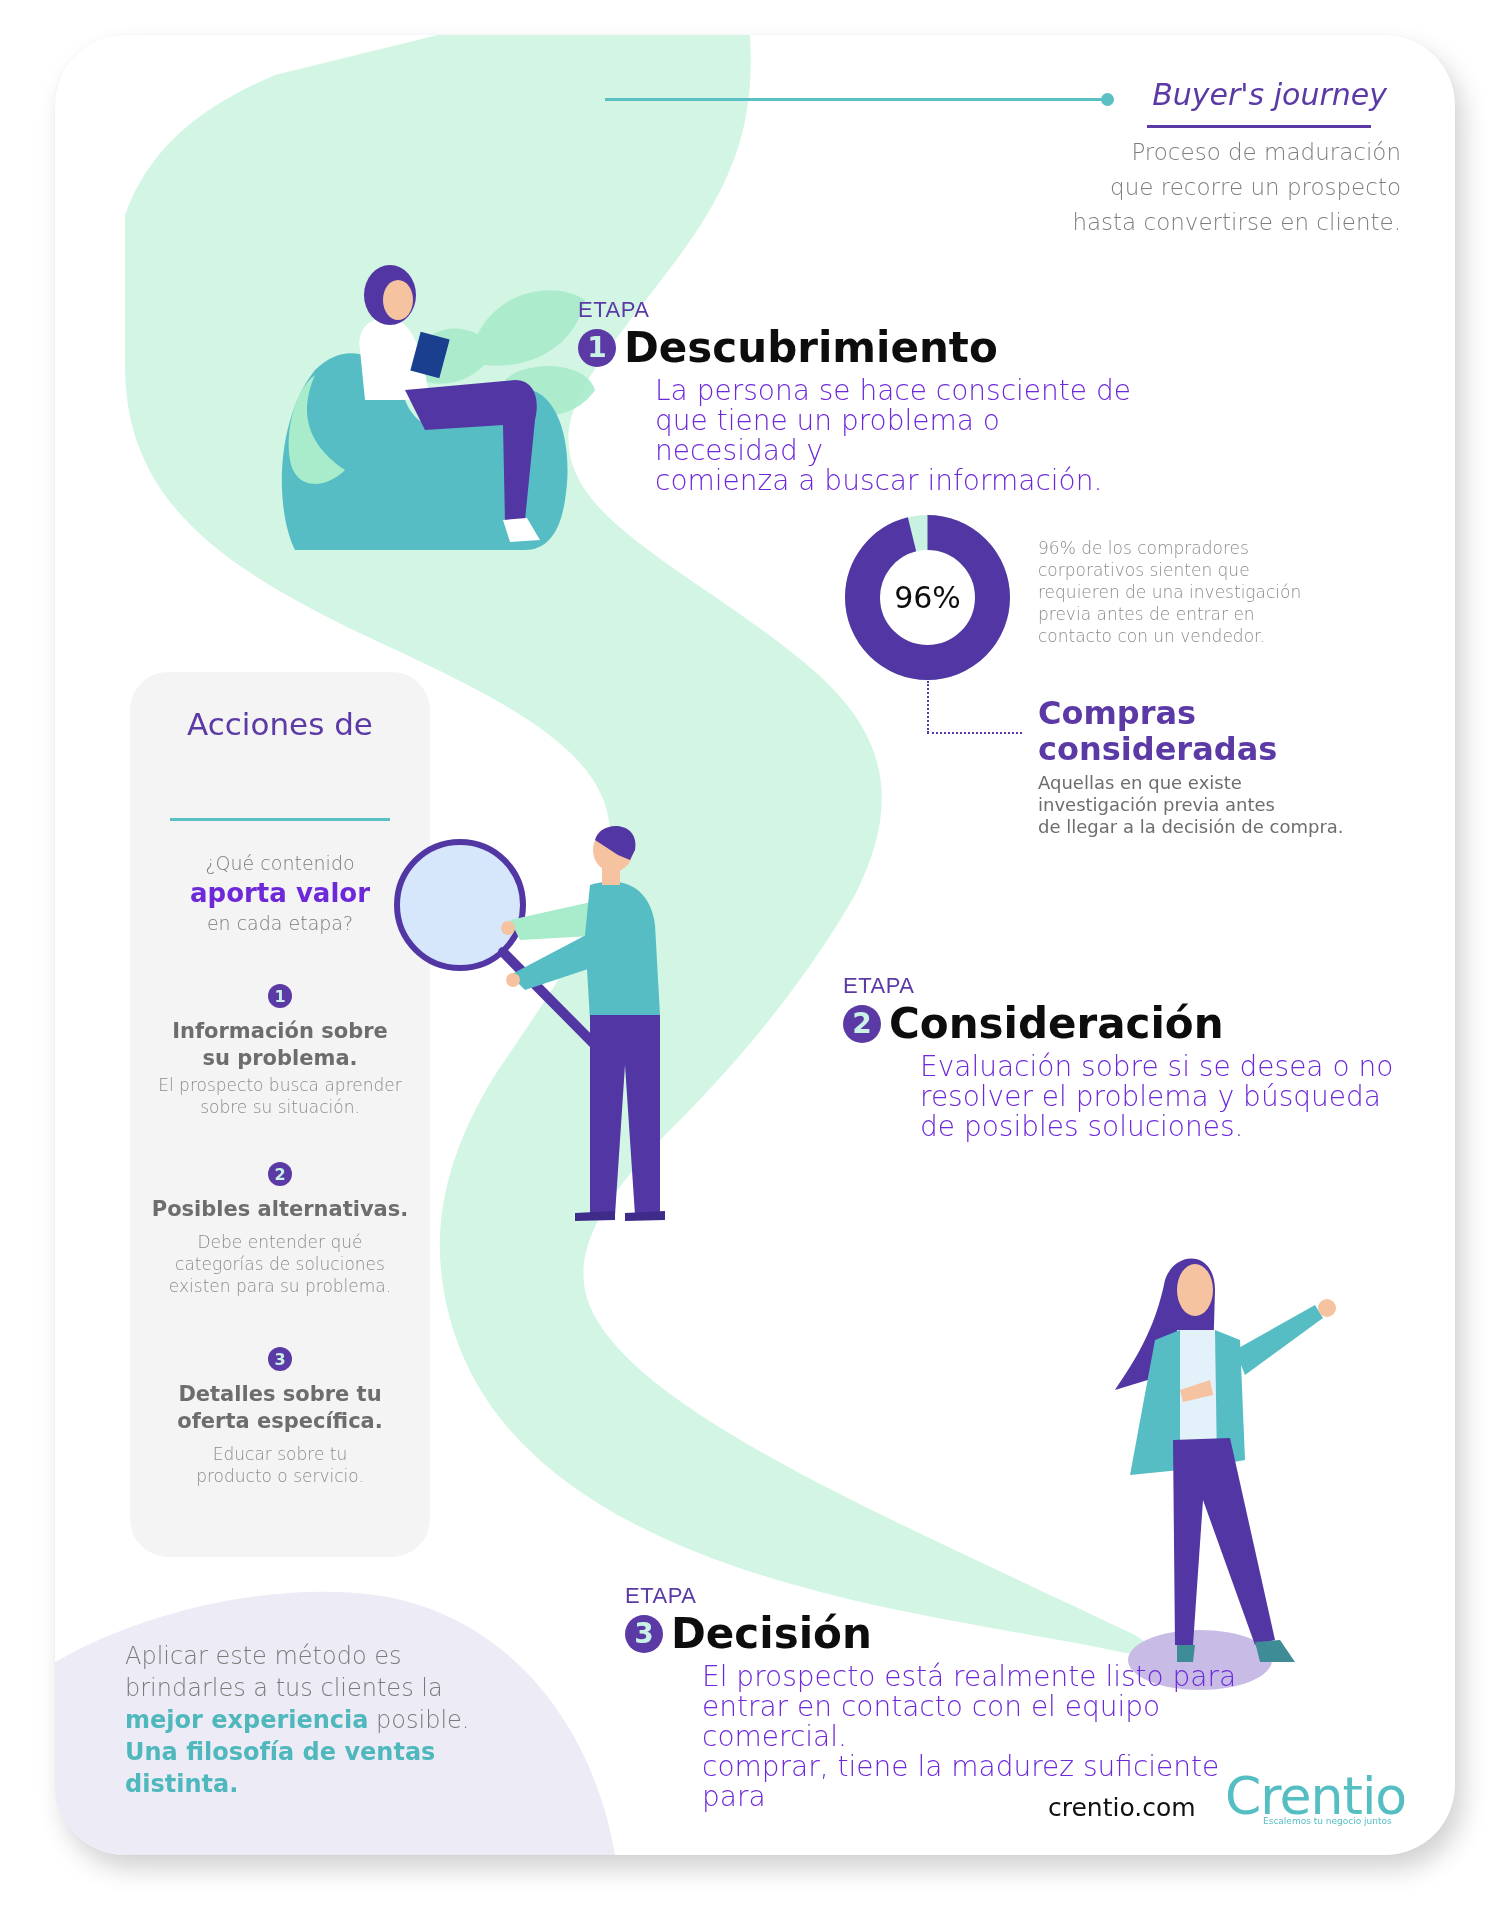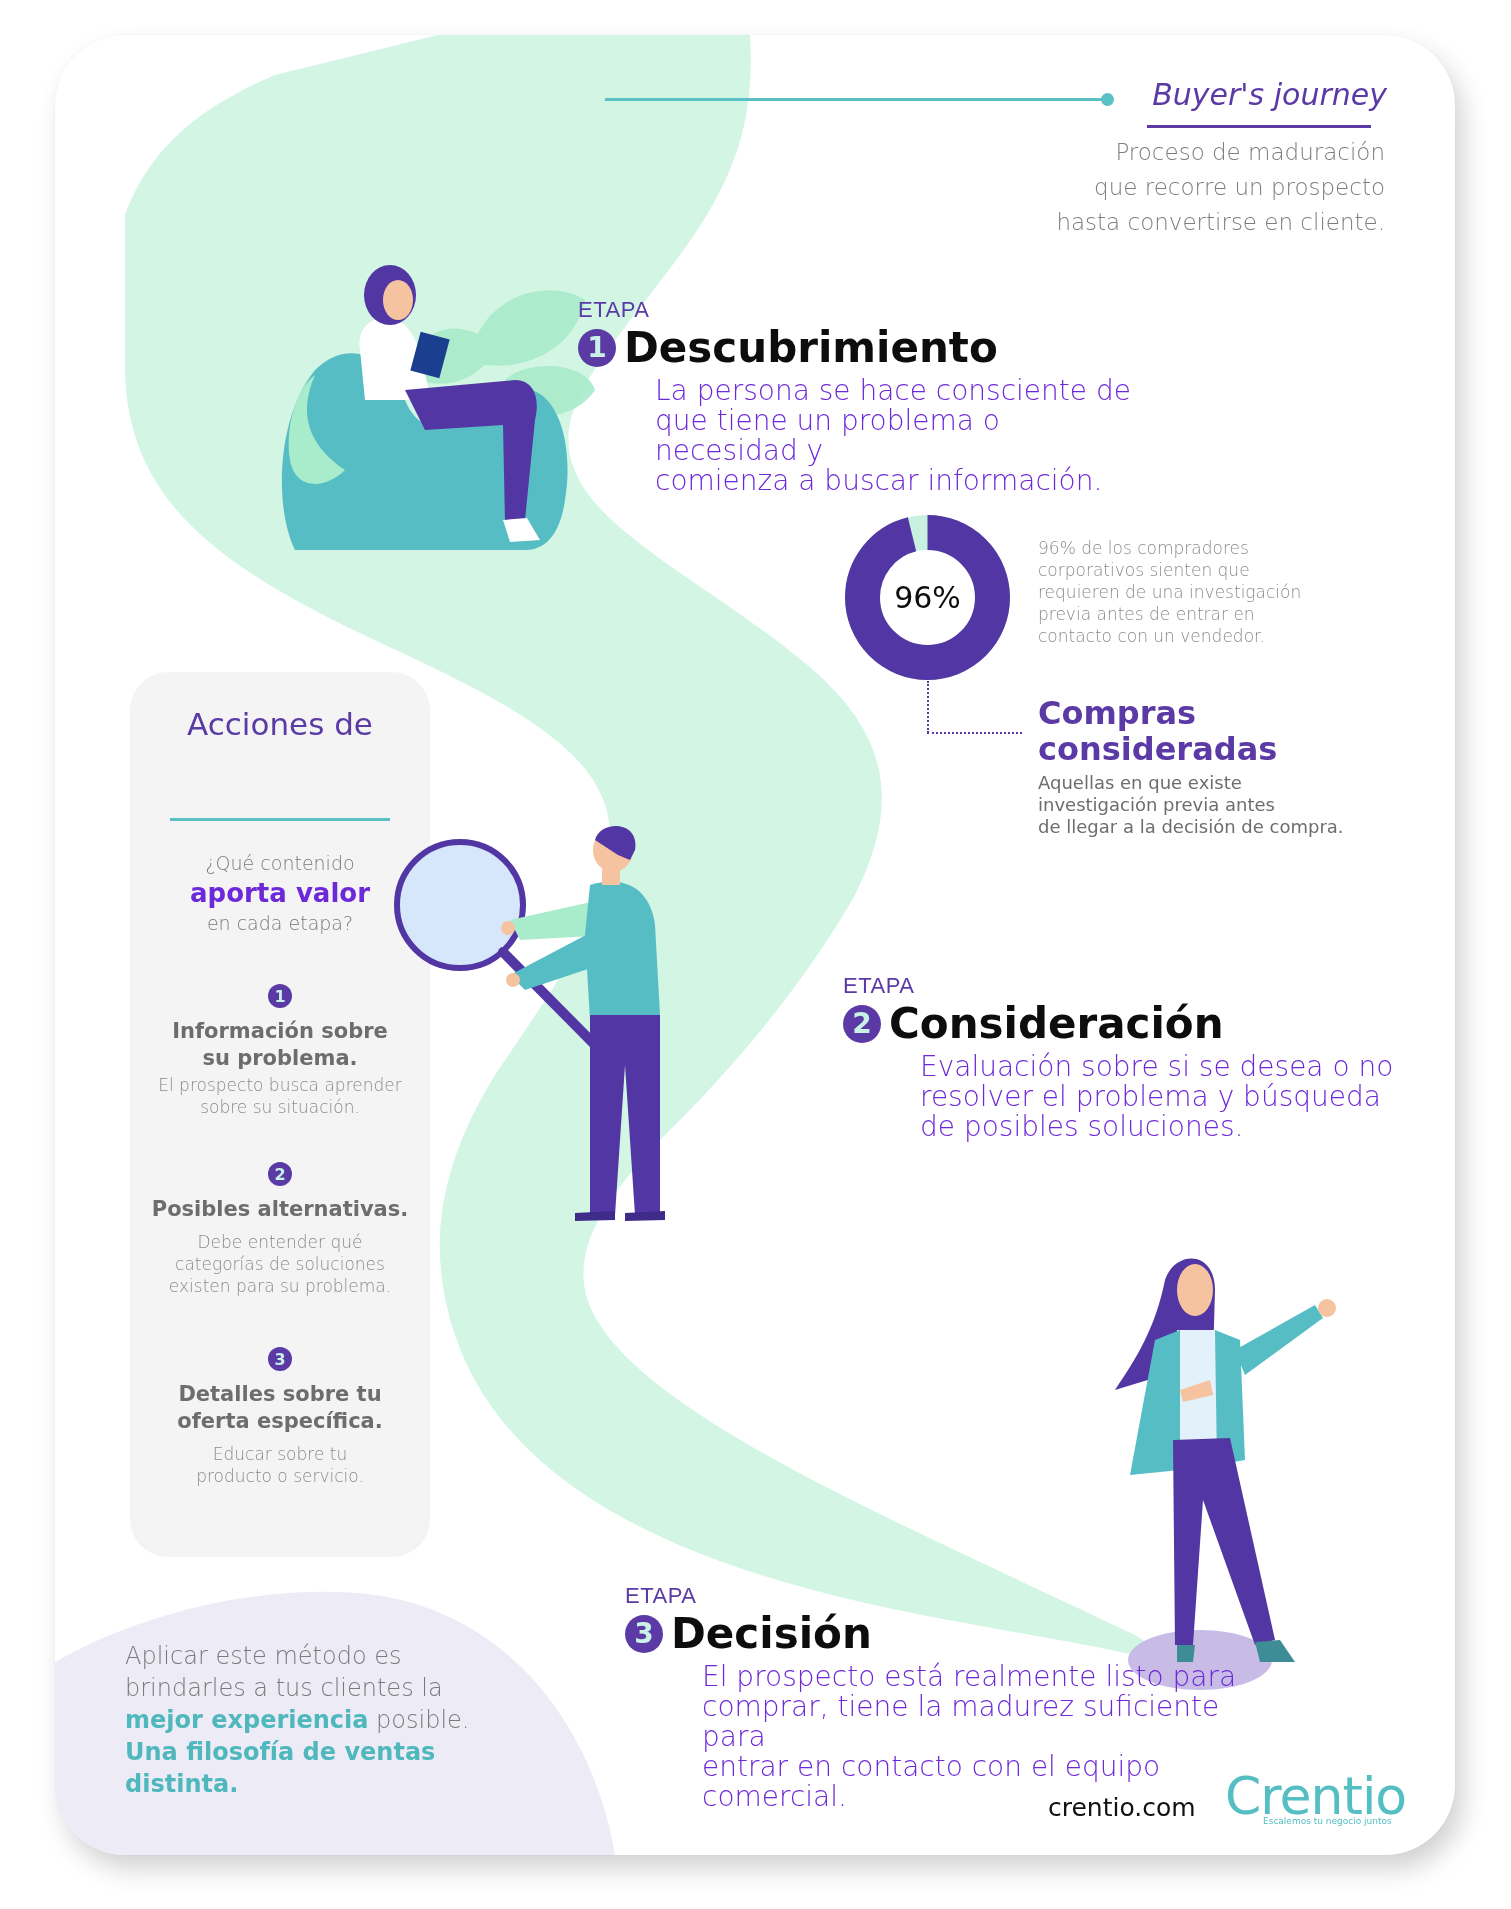--- a/index.html
+++ b/index.html
@@ -21,21 +21,21 @@
       color:#0d0d0d; letter-spacing:0.5px; font-family:"DejaVu Sans", sans-serif;
     }
     .title-line { left:550px; top:63px; width:500px; height:3px; background:#5bc0c3; }
     .title-dot { left:1046px; top:58px; width:13px; height:13px; border-radius:50%; background:#5bc0c3; }
     .subtitle-en {
       right:68px; top:42px; font-size:30px; font-style:italic; color:#5b3aa6;
       font-family:"DejaVu Sans", sans-serif; font-weight:300;
     }
     .subtitle-underline { left:1092px; top:90px; width:224px; height:3px; background:#5b3aa6; }
     .intro {
-      right:70px; top:100px; width:420px; text-align:right; font-size:23px; line-height:35px;
+      right:54px; top:100px; width:420px; text-align:right; font-size:23px; line-height:35px;
       color:#7d7d7d; font-family:"DejaVu Sans", sans-serif; font-weight:300;
     }
 
     
     .etapa-label { font-size:22px; font-weight:400; color:#5b3aa6; letter-spacing:0.5px; }
     .stage-head { display:flex; align-items:center; gap:8px; }
     .stage-num {
       width:38px; height:38px; border-radius:50%; background:#5b3aa6; color:#c9f1e6;
       display:flex; align-items:center; justify-content:center; font-size:28px; font-weight:700;
       font-family:"DejaVu Sans", sans-serif;
@@ -314,22 +314,22 @@
   </svg>
 
   <div class="abs stage3">
     <div class="etapa-label">ETAPA</div>
     <div class="stage-head">
       <div class="stage-num">3</div>
       <div class="stage-title">Decisión</div>
     </div>
     <div class="stage-desc">
       <div>El prospecto está realmente listo para</div>
+      <div>entrar en contacto con el equipo comercial.</div>
       <div>comprar, tiene la madurez suficiente para</div>
-      <div>entrar en contacto con el equipo comercial.</div>
     </div>
   </div>
 
   <div class="abs closing">
     <div>Aplicar este método es</div>
     <div>brindarles a tus clientes la</div>
     <div><span class="hl">mejor experiencia</span><span> posible.</span></div>
     <div class="hl">Una filosofía de ventas distinta.</div>
   </div>
 

